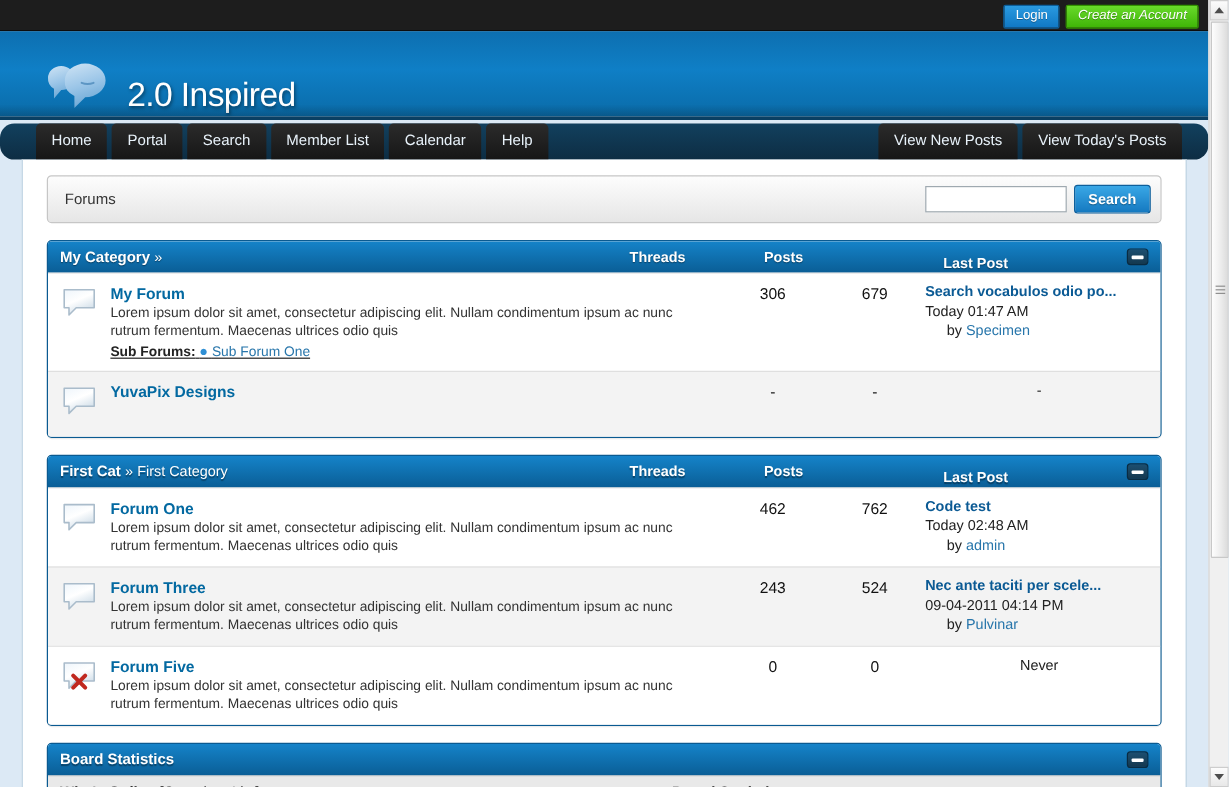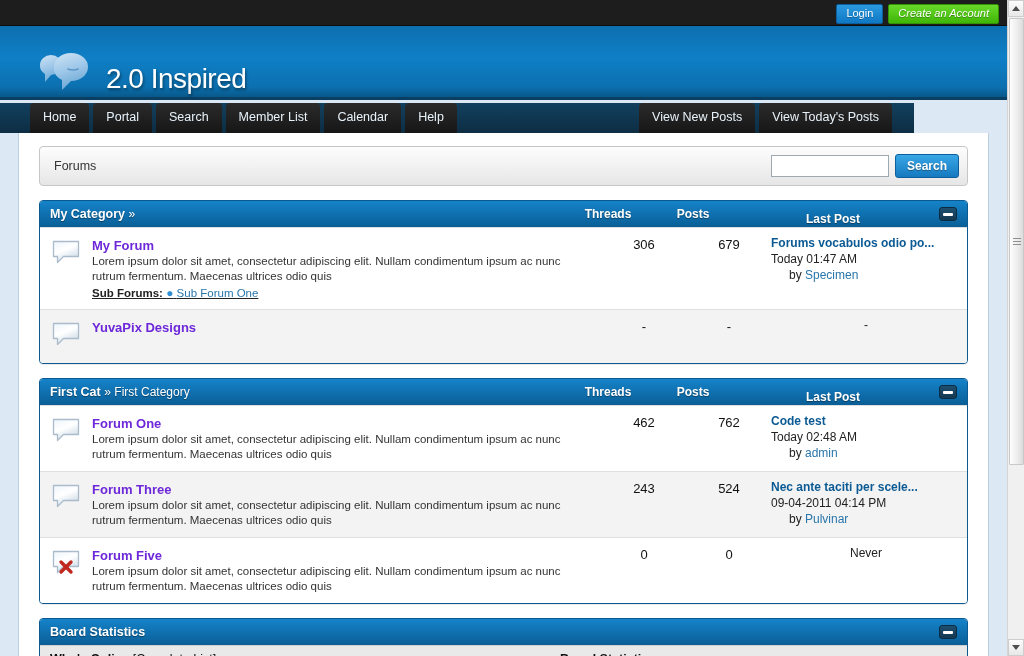--- a/index.html
+++ b/index.html
@@ -77,23 +77,24 @@
     font-weight: normal;
     letter-spacing: -0.5px;
     text-shadow: 1px 2px 3px rgba(0,0,0,.45);
     line-height: 46px;
     margin-top: 16px;
   }
 
   
   .navbar {
     position: absolute; top: 103px; left: 0;
-    width: 914px; height: 30px;
+    width: 1007px; height: 30px;
     background: #10364f;
     background: linear-gradient(180deg, #12405e 0%, #0d2d43 100%);
+    border-radius: 12px;
   }
   .nav-left { position: absolute; left: 30px; top: 0; display: flex; }
   .nav-right { position: absolute; right: 22px; top: 0; display: flex; justify-content: space-between; }
   .nav-item {
     color: #e8f2fa;
     font-size: 12.5px;
     padding: 7px 13px 8px 13px;
     background: #232323;
     background: linear-gradient(180deg, #2b2b2b 0%, #161616 100%);
     border-radius: 4px 4px 0 0;
@@ -154,20 +155,21 @@
     overflow: hidden;
     background: #fff;
     box-shadow: 0 1px 0 rgba(0,0,0,.08);
   }
   .cat-head {
     position: relative;
     height: 26px;
     background: linear-gradient(180deg, #1583c9 0%, #0a5e96 100%);
     display: flex; align-items: center;
     color: #fff;
+    gap: 20px;
   }
   .cat-title {
     padding-left: 10px;
     font-size: 12.5px; font-weight: bold;
     text-shadow: 0 1px 1px rgba(0,0,0,.4);
     flex: 1;
     white-space: nowrap;
   }
   .cat-title .sub { font-weight: normal; font-size: 12px; }
   .col-threads, .col-posts, .col-last {
@@ -197,21 +199,21 @@
     display: flex;
     border-top: 1px solid #dfdfdf;
     padding: 8px 0 9px 0;
     background: #ffffff;
   }
   .frow:first-child { border-top: none; }
   .frow.alt { background: #f3f3f3; }
   .frow-icon { width: 52px; display: flex; justify-content: center; padding-top: 2px; }
   .frow-main { flex: 1; padding-right: 10px; }
   .flink {
-    color: #6d28d9; font-size: 13px; font-weight: bold;
+    color: #0369a1; font-size: 13px; font-weight: bold;
     text-decoration: none; cursor: pointer;
     display: inline-block; margin-bottom: 1px;
   }
   .fdesc { font-size: 11.5px; color: #333; line-height: 15px; }
   .subforums { font-size: 11.5px; color: #222; margin-top: 2px; text-decoration: underline; }
   .subforums b { font-weight: bold; }
   .sf-dot { color: #2f8fd4; font-size: 12px; }
   .sf-link { color: #2876ab; text-decoration: none; cursor: pointer; }
 
   .frow .c-threads { width: 86px; text-align: center; font-size: 13px; color: #111; padding-top: 1px; }
@@ -373,21 +375,21 @@
           <div class="fdesc">Lorem ipsum dolor sit amet, consectetur adipiscing elit. Nullam condimentum ipsum ac nunc rutrum fermentum. Maecenas ultrices odio quis</div>
           <div class="subforums">
             <b>Sub Forums:</b>
             <span class="sf-dot">●</span>
             <a class="sf-link">Sub Forum One</a>
           </div>
         </div>
         <div class="c-threads">306</div>
         <div class="c-posts">679</div>
         <div class="c-last">
-          <a class="lp-title">Forums vocabulos odio po...</a>
+          <a class="lp-title">Search vocabulos odio po...</a>
           <span class="lp-date">Today 01:47 AM</span>
           <span class="lp-by"><span>by </span><a>Specimen</a></span>
         </div>
       </div>
 
       <div class="frow alt">
         <div class="frow-icon">
           <span>
             <svg width="30" height="30" viewBox="0 0 30 30">
               <path d="M2.5 3.5 h25 v15 h-15 l-6 6 v-6 h-4 z" fill="url(#sb1)" stroke="#aabccb" stroke-width="1.3" stroke-linejoin="round"></path>

